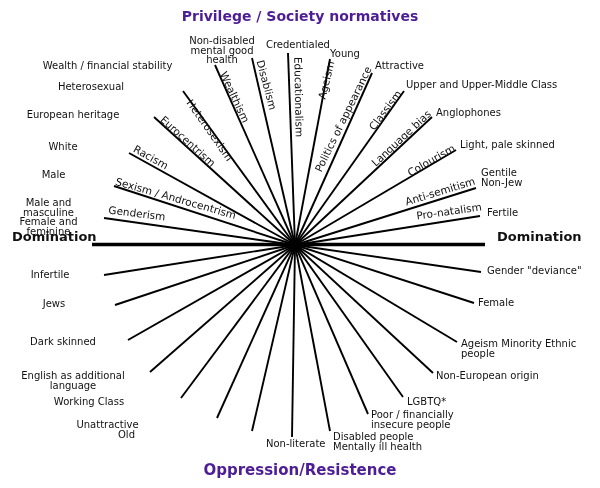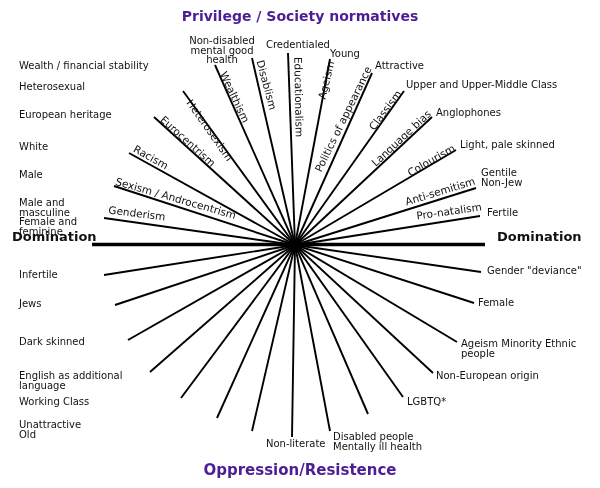--- a/index.html
+++ b/index.html
@@ -10,21 +10,21 @@
   #wheel-svg { position:absolute; left:0; top:0; }
   .title {
     position:absolute; left:0; width:600px; text-align:center;
     font-weight:bold; font-size:14px; color:#4c1d95;
   }
   .axis-label { position:absolute; font-weight:bold; font-size:13px; color:#111; white-space:nowrap; }
   .lbl {
     position:absolute; font-size:10px; line-height:9.5px; color:#111;
     white-space:pre-line;
   }
-  .r { left:0; text-align:left;padding-left:19px; }
+  .r { left:0; text-align:center; }
   .c { text-align:center; }
   .ism {
     position:absolute; font-size:10.5px; color:#111; white-space:nowrap;
     transform:translate(-50%,-50%) rotate(var(--r));
   }
 </style>
 </head>
 <body>
 
 <div id="stage">
@@ -109,19 +109,21 @@
   <div class="lbl r" style="width:100px; top:270px;">Infertile</div>
   <div class="lbl r" style="width:108px; top:299px;">Jews</div>
   <div class="lbl r" style="width:126px; top:337px;">Dark skinned</div>
   <div class="lbl r" style="width:146px; top:371px;">English as additional language</div>
   <div class="lbl r" style="width:178px; top:397px;">Working Class</div>
   <div class="lbl r" style="width:253px; top:430px;">Old</div>
   <div class="lbl r" style="width:215px; top:420px;">Unattractive</div>
   <div class="lbl" style="left:266px; top:439px;">Non-literate</div>
   <div class="lbl" style="left:333px; top:432px;">Disabled people
 Mentally ill health</div>
+  <div class="lbl" style="left:371px; top:410px;">Poor / financially
+insecure people</div>
   <div class="lbl" style="left:407px; top:397px;">LGBTQ*</div>
   <div class="lbl" style="left:436px; top:371px;">Non-European origin</div>
   <div class="lbl" style="left:461px; top:339px;">Ageism Minority Ethnic people</div>
   <div class="lbl" style="left:478px; top:298px;">Female</div>
   <div class="lbl" style="left:487px; top:266px;">Gender "deviance"</div>
 
 </div>
 
 </body></html>

